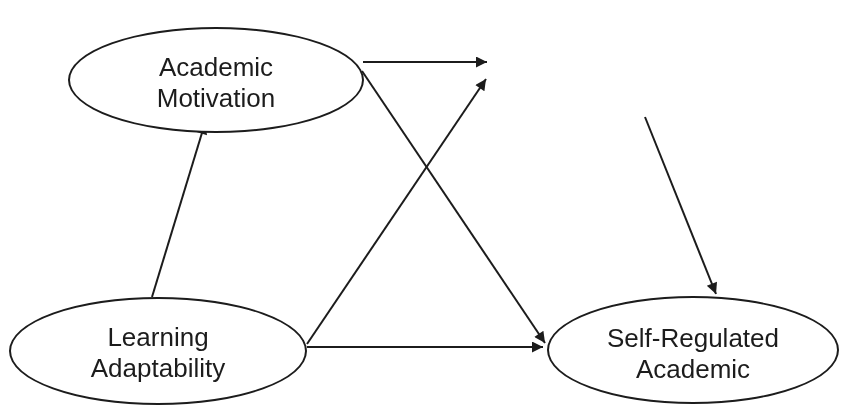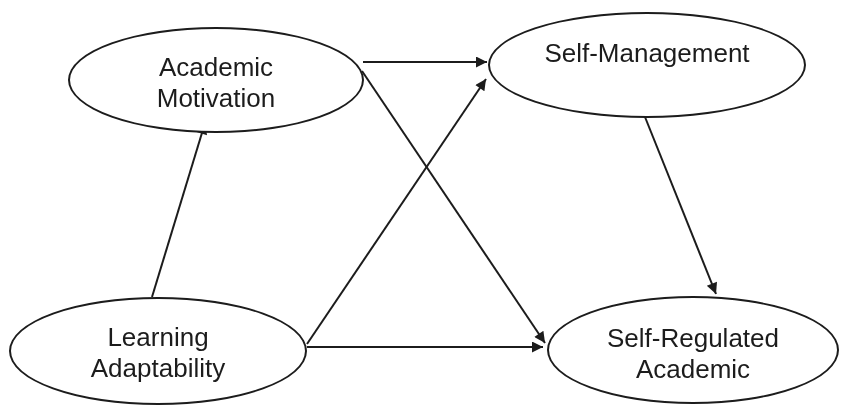--- a/index.html
+++ b/index.html
@@ -74,23 +74,20 @@
     <line class="edge-line" x1="307" y1="344" x2="486" y2="79" marker-end="url(#arrowhead)"></line>
     <line class="edge-line" x1="307" y1="347" x2="543" y2="347" marker-end="url(#arrowhead)"></line>
     <line class="edge-line" x1="645" y1="117" x2="716" y2="294" marker-end="url(#arrowhead)"></line>
   </svg>
 
   <div class="node node-academic-motivation">
     <span class="node-label">Academic
 Motivation</span>
   </div>
 
-  <div class="node node-self-management">
-    <span class="node-label">Self-Management</span>
-  </div>
 
   <div class="node node-learning-adaptability">
     <span class="node-label">Learning
 Adaptability</span>
   </div>
 
   <div class="node node-self-regulated-learning">
     <span class="node-label">Self-Regulated
 Academic</span>
   </div>

